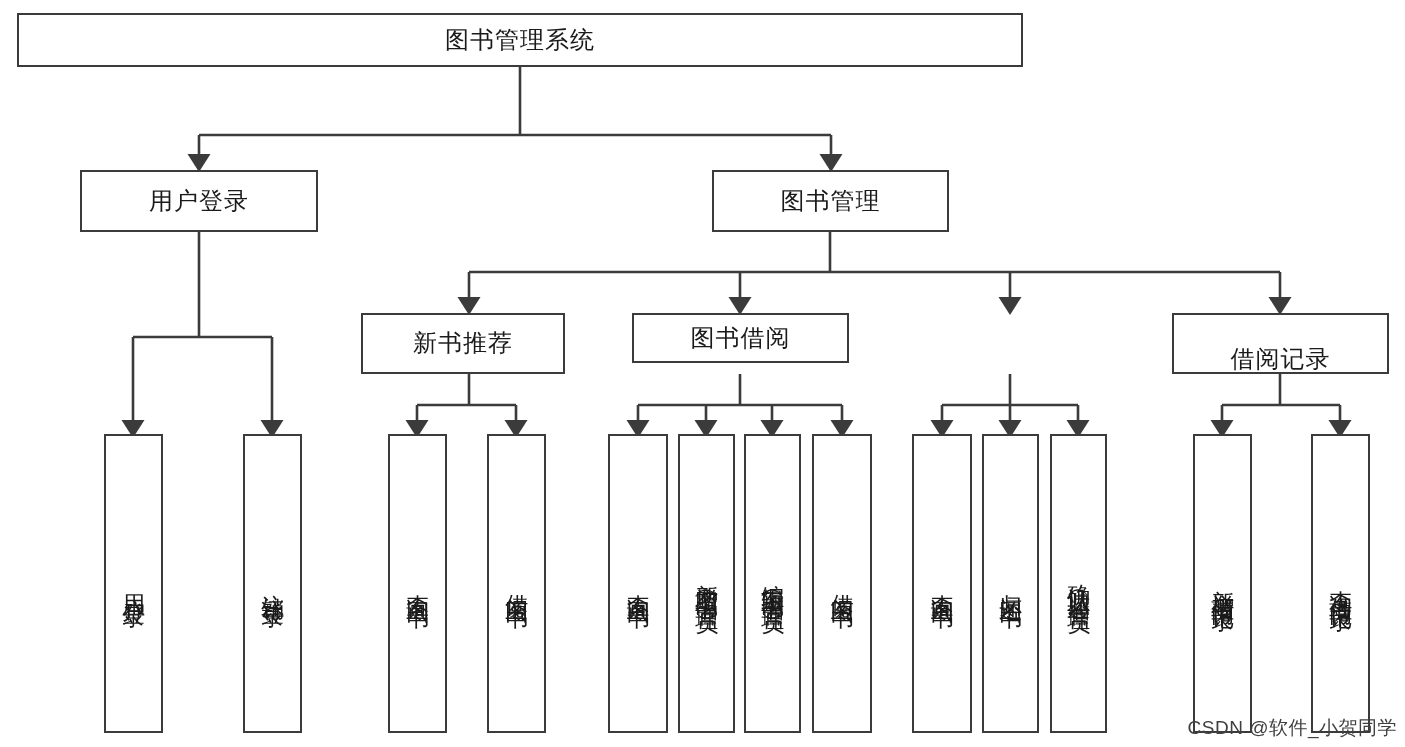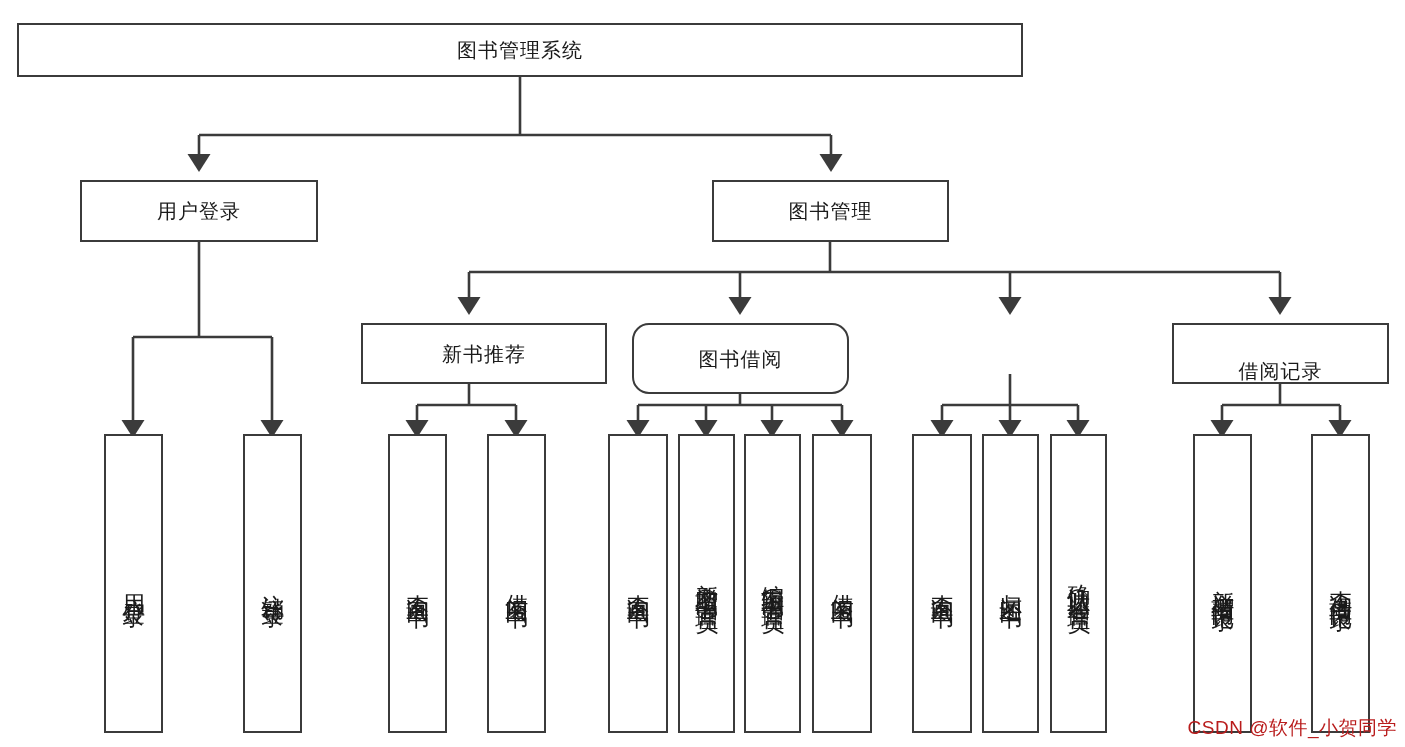--- a/index.html
+++ b/index.html
@@ -29,24 +29,23 @@
     position: absolute;
     box-sizing: border-box;
     background: #ffffff;
     border: 2px solid #3b3b3b;
     display: flex;
     align-items: center;
     justify-content: center;
     color: #1a1a1a;
   }
   .node.horiz {
-    font-size: 20px;
+    font-size: 24px;
     letter-spacing: 1px;
     line-height: 1.1;
-    margin-top: 10px;
   }
   .node.vert {
     writing-mode: vertical-rl;
     text-orientation: upright;
     font-size: 23px;
     letter-spacing: 4px;
     line-height: 1.1;
     align-items: center;
     justify-content: center;
     padding: 6px 0;
@@ -57,21 +56,21 @@
     white-space: nowrap;
   }
   .root-node {
     font-size: 25px;
   }
   .watermark {
     position: absolute;
     right: 8px;
     bottom: 6px;
     font-size: 19px;
-    color: #b91c1c;
+    color: #404040;
     letter-spacing: 0.5px;
     white-space: nowrap;
     user-select: none;
   }
 </style>
 </head>
 <body>
 
 <div id="canvas">
 
@@ -131,25 +130,25 @@
   </div>
 
   <div class="node horiz" style="left:80px; top:170px; width:238px; height:62px;">
     <span class="txt">用户登录</span>
   </div>
 
   <div class="node horiz" style="left:712px; top:170px; width:237px; height:62px;">
     <span class="txt">图书管理</span>
   </div>
 
-  <div class="node horiz" style="left:361px; top:313px; width:246px; height:61px;">
+  <div class="node horiz" style="left:361px; top:313px; width:204px; height:61px;">
     <span class="txt">新书推荐</span>
   </div>
 
-  <div class="node horiz" style="left:632px; top:313px; width:217px; height:71px;border-radius:17px;">
+  <div class="node horiz" style="left:632px; top:313px; width:217px; height:50px;">
     <span class="txt">图书借阅</span>
   </div>
 
 
   <div class="node horiz" style="left:1172px; top:313px; width:217px; height:61px;align-items:flex-end;">
     <span class="txt">借阅记录</span>
   </div>
 
   <div class="node vert" style="left:104px; top:434px; width:59px; height:299px;">
     <span class="txt">用户登录</span>

